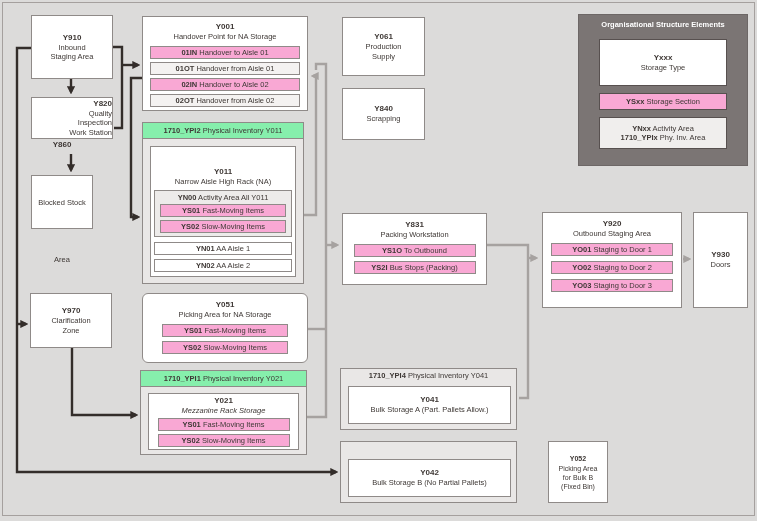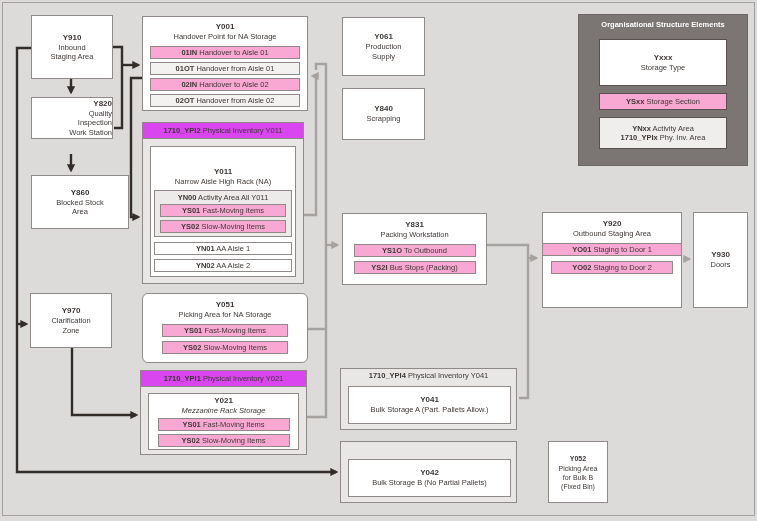--- a/index.html
+++ b/index.html
@@ -14,21 +14,21 @@
   .code{font-weight:bold;font-size:8px;line-height:10px;}
   .sub{font-size:7.5px;line-height:9.5px;}
   .it{font-style:italic;}
   .row{box-sizing:border-box;border:1px solid #8f8a88;font-size:7.5px;line-height:11px;height:13px;
        text-align:center;white-space:nowrap;overflow:hidden;}
   .row .b{font-weight:bold;}
   .gray{background:#f9a8d4;}
   .light{background:#f4f2f1;}
   .white{background:#ffffff;}
   .panel{position:absolute;background:#e9e7e6;border:1px solid #8f8a88;box-sizing:border-box;}
-  .panel-header{box-sizing:border-box;background:#d946ef;border-bottom:1px solid #8f8a88;
+  .panel-header{box-sizing:border-box;background:#86efac;border-bottom:1px solid #8f8a88;
        font-size:7.5px;line-height:15px;height:16px;text-align:center;white-space:nowrap;overflow:hidden;}
   .panel-header .b,.plain-header .b{font-weight:bold;}
   .plain-header{font-size:7.5px;line-height:14px;text-align:center;white-space:nowrap;}
   .legend{position:absolute;background:#7b7574;border:1px solid #6d6766;box-sizing:border-box;text-align:center;}
   .legend-title{color:#ffffff;font-weight:bold;font-size:7.5px;line-height:10px;margin-top:5px;}
   .lbox{box-sizing:border-box;border:1px solid #57504f;margin:0 20px;display:flex;flex-direction:column;
         justify-content:center;text-align:center;}
   svg.wires{position:absolute;left:0;top:0;pointer-events:none;}
   .gap2{height:2px;}.gap3{height:3px;}.gap4{height:4px;}.gap5{height:5px;}
 </style>
@@ -75,21 +75,21 @@
     <div class="sub">Staging Area</div>
   </div>
 
   <div class="box vcenter" style="left:31px;top:97px;width:82px;height:42px;align-items:flex-end;">
     <div class="code">Y820</div>
     <div class="sub">Quality</div>
     <div class="sub">Inspection</div>
     <div class="sub">Work Station</div>
   </div>
 
-  <div class="box vcenter" style="left:31px;top:175px;width:98px;height:54px;">
+  <div class="box vcenter" style="left:31px;top:175px;width:62px;height:54px;gap:48px;">
     <div class="code">Y860</div>
     <div class="sub">Blocked Stock</div>
     <div class="sub">Area</div>
   </div>
 
   <div class="box vcenter" style="left:30px;top:293px;width:82px;height:55px;">
     <div class="code">Y970</div>
     <div class="sub">Clarification</div>
     <div class="sub">Zone</div>
   </div>
@@ -154,22 +154,23 @@
     <div class="sub">Packing Workstation</div>
     <div class="gap4"></div>
     <div class="row gray" style="width:122px;margin-bottom:4px;"><span class="b">YS1O</span><span> To Outbound</span></div>
     <div class="row gray" style="width:122px;"><span class="b">YS2I</span><span> Bus Stops (Packing)</span></div>
   </div>
 
   <div class="box" style="left:542px;top:212px;width:140px;height:96px;padding-top:6px;">
     <div class="code">Y920</div>
     <div class="sub">Outbound Staging Area</div>
     <div class="gap4"></div>
-    <div class="row gray" style="width:140px;margin-bottom:5px;"><span class="b">YO01</span><span> Staging to Door 1</span></div>
+    <div class="row gray" style="width:122px;margin-bottom:5px;"><span class="b">YO01</span><span> Staging to Door 1</span></div>
     <div class="row gray" style="width:122px;margin-bottom:5px;"><span class="b">YO02</span><span> Staging to Door 2</span></div>
+    <div class="row gray" style="width:122px;"><span class="b">YO03</span><span> Staging to Door 3</span></div>
   </div>
 
   <div class="box vcenter" style="left:693px;top:212px;width:55px;height:96px;">
     <div class="code">Y930</div>
     <div class="sub">Doors</div>
   </div>
 
   <div class="box" style="left:142px;top:293px;width:166px;height:70px;padding-top:6px;border-radius:6px;">
     <div class="code">Y051</div>
     <div class="sub">Picking Area for NA Storage</div>

